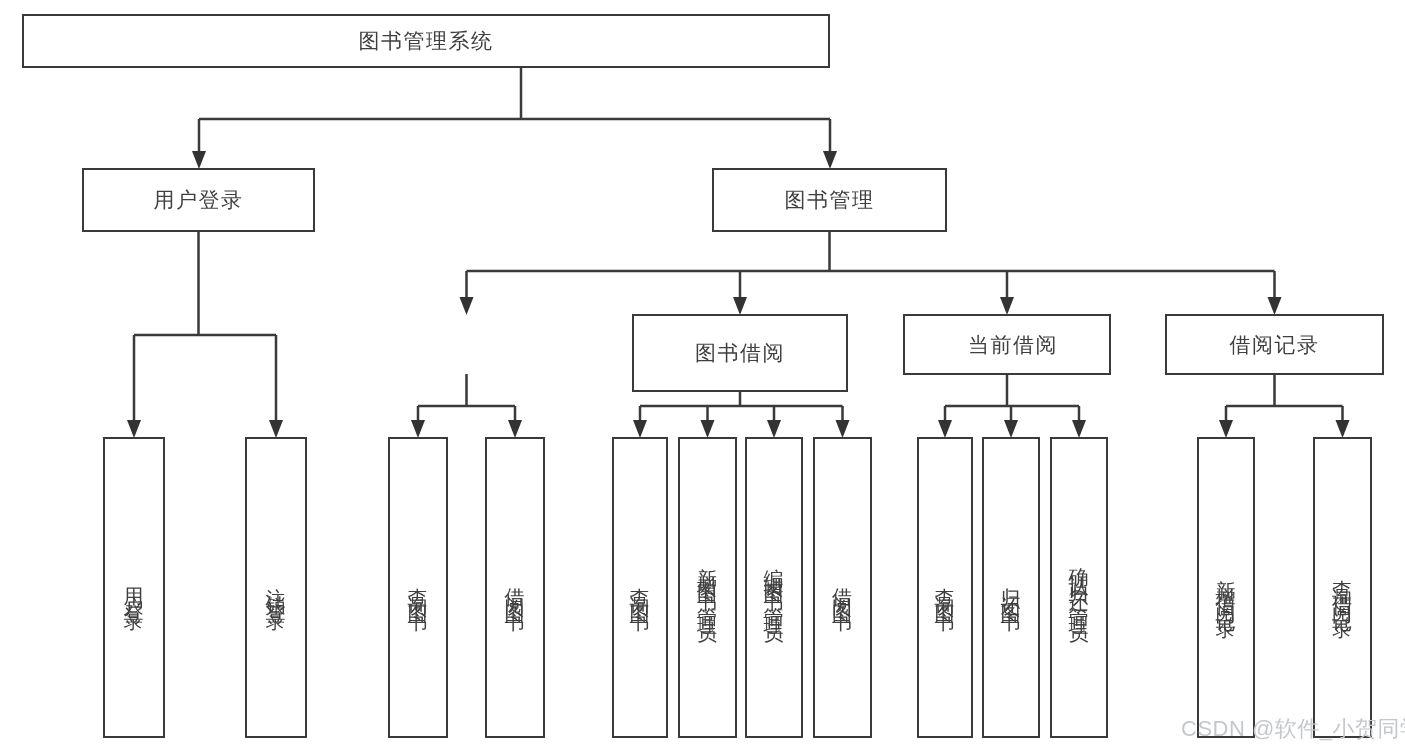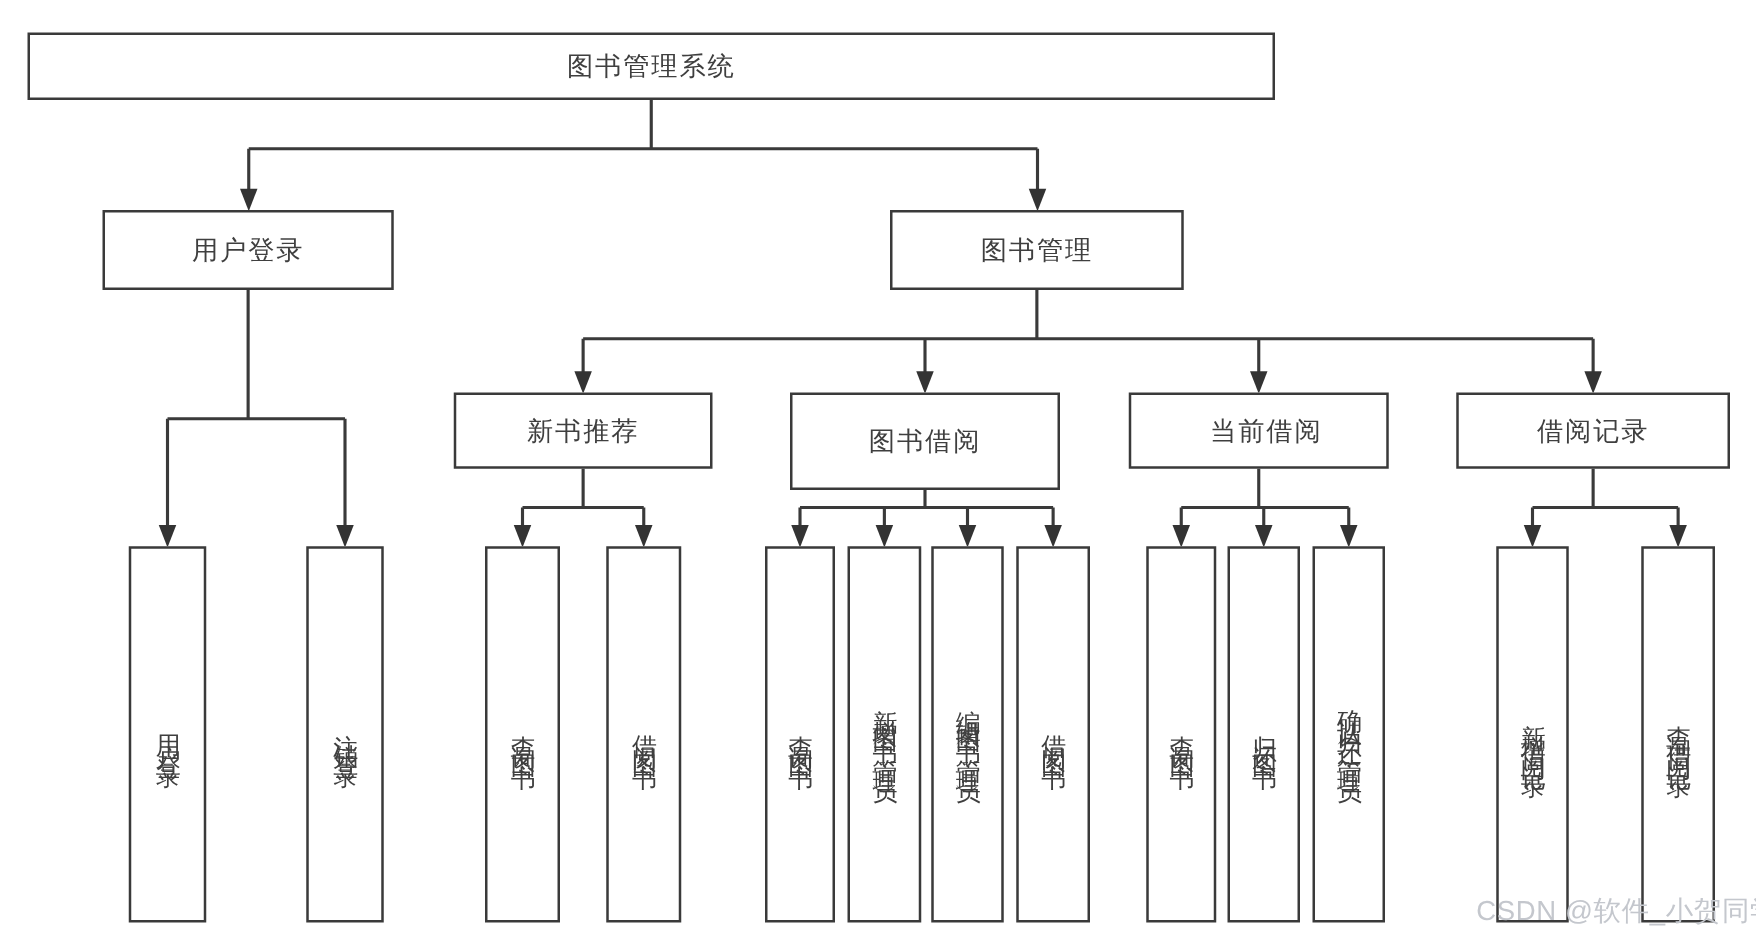--- a/index.html
+++ b/index.html
@@ -16,21 +16,21 @@
     border:2.5px solid #3a3a3a;background:#ffffff;
     display:flex;align-items:center;justify-content:center;
     color:#3f3f3f;z-index:2;
   }
   .hlabel{font-size:21px;letter-spacing:1.5px;white-space:nowrap;}
   .leaf > span{
     writing-mode:vertical-rl;text-orientation:mixed;
     font-size:20px;letter-spacing:8px;line-height:1;
   }
   
-  .n-root{left:22px;top:14px;width:998px;height:54px;margin-top:12px;}
+  .n-root{left:22px;top:14px;width:808px;height:54px;}
   .n-user-login{left:82px;top:168px;width:233px;height:64px;}
   .n-book-mgmt{left:712px;top:168px;width:235px;height:64px;}
   .n-new-book{left:363px;top:314px;width:207px;height:61px;}
   .n-borrowing{left:632px;top:314px;width:216px;height:78px;}
   .n-current{left:903px;top:314px;width:208px;height:61px;padding-left:12px;}
   .n-records{left:1165px;top:314px;width:219px;height:61px;}
   .leaf{top:437px;height:301px;}
   .lf1{left:103px;width:62px;}
   .lf2{left:245px;width:62px;}
   .lf3{left:388px;width:60px;}
@@ -91,23 +91,20 @@
     <span class="hlabel">图书管理系统</span>
   </div>
 
   <div class="box n-user-login">
     <span class="hlabel">用户登录</span>
   </div>
   <div class="box n-book-mgmt">
     <span class="hlabel">图书管理</span>
   </div>
 
-  <div class="box n-new-book">
-    <span class="hlabel">新书推荐</span>
-  </div>
   <div class="box n-borrowing">
     <span class="hlabel">图书借阅</span>
   </div>
   <div class="box n-current">
     <span class="hlabel">当前借阅</span>
   </div>
   <div class="box n-records">
     <span class="hlabel">借阅记录</span>
   </div>
 

